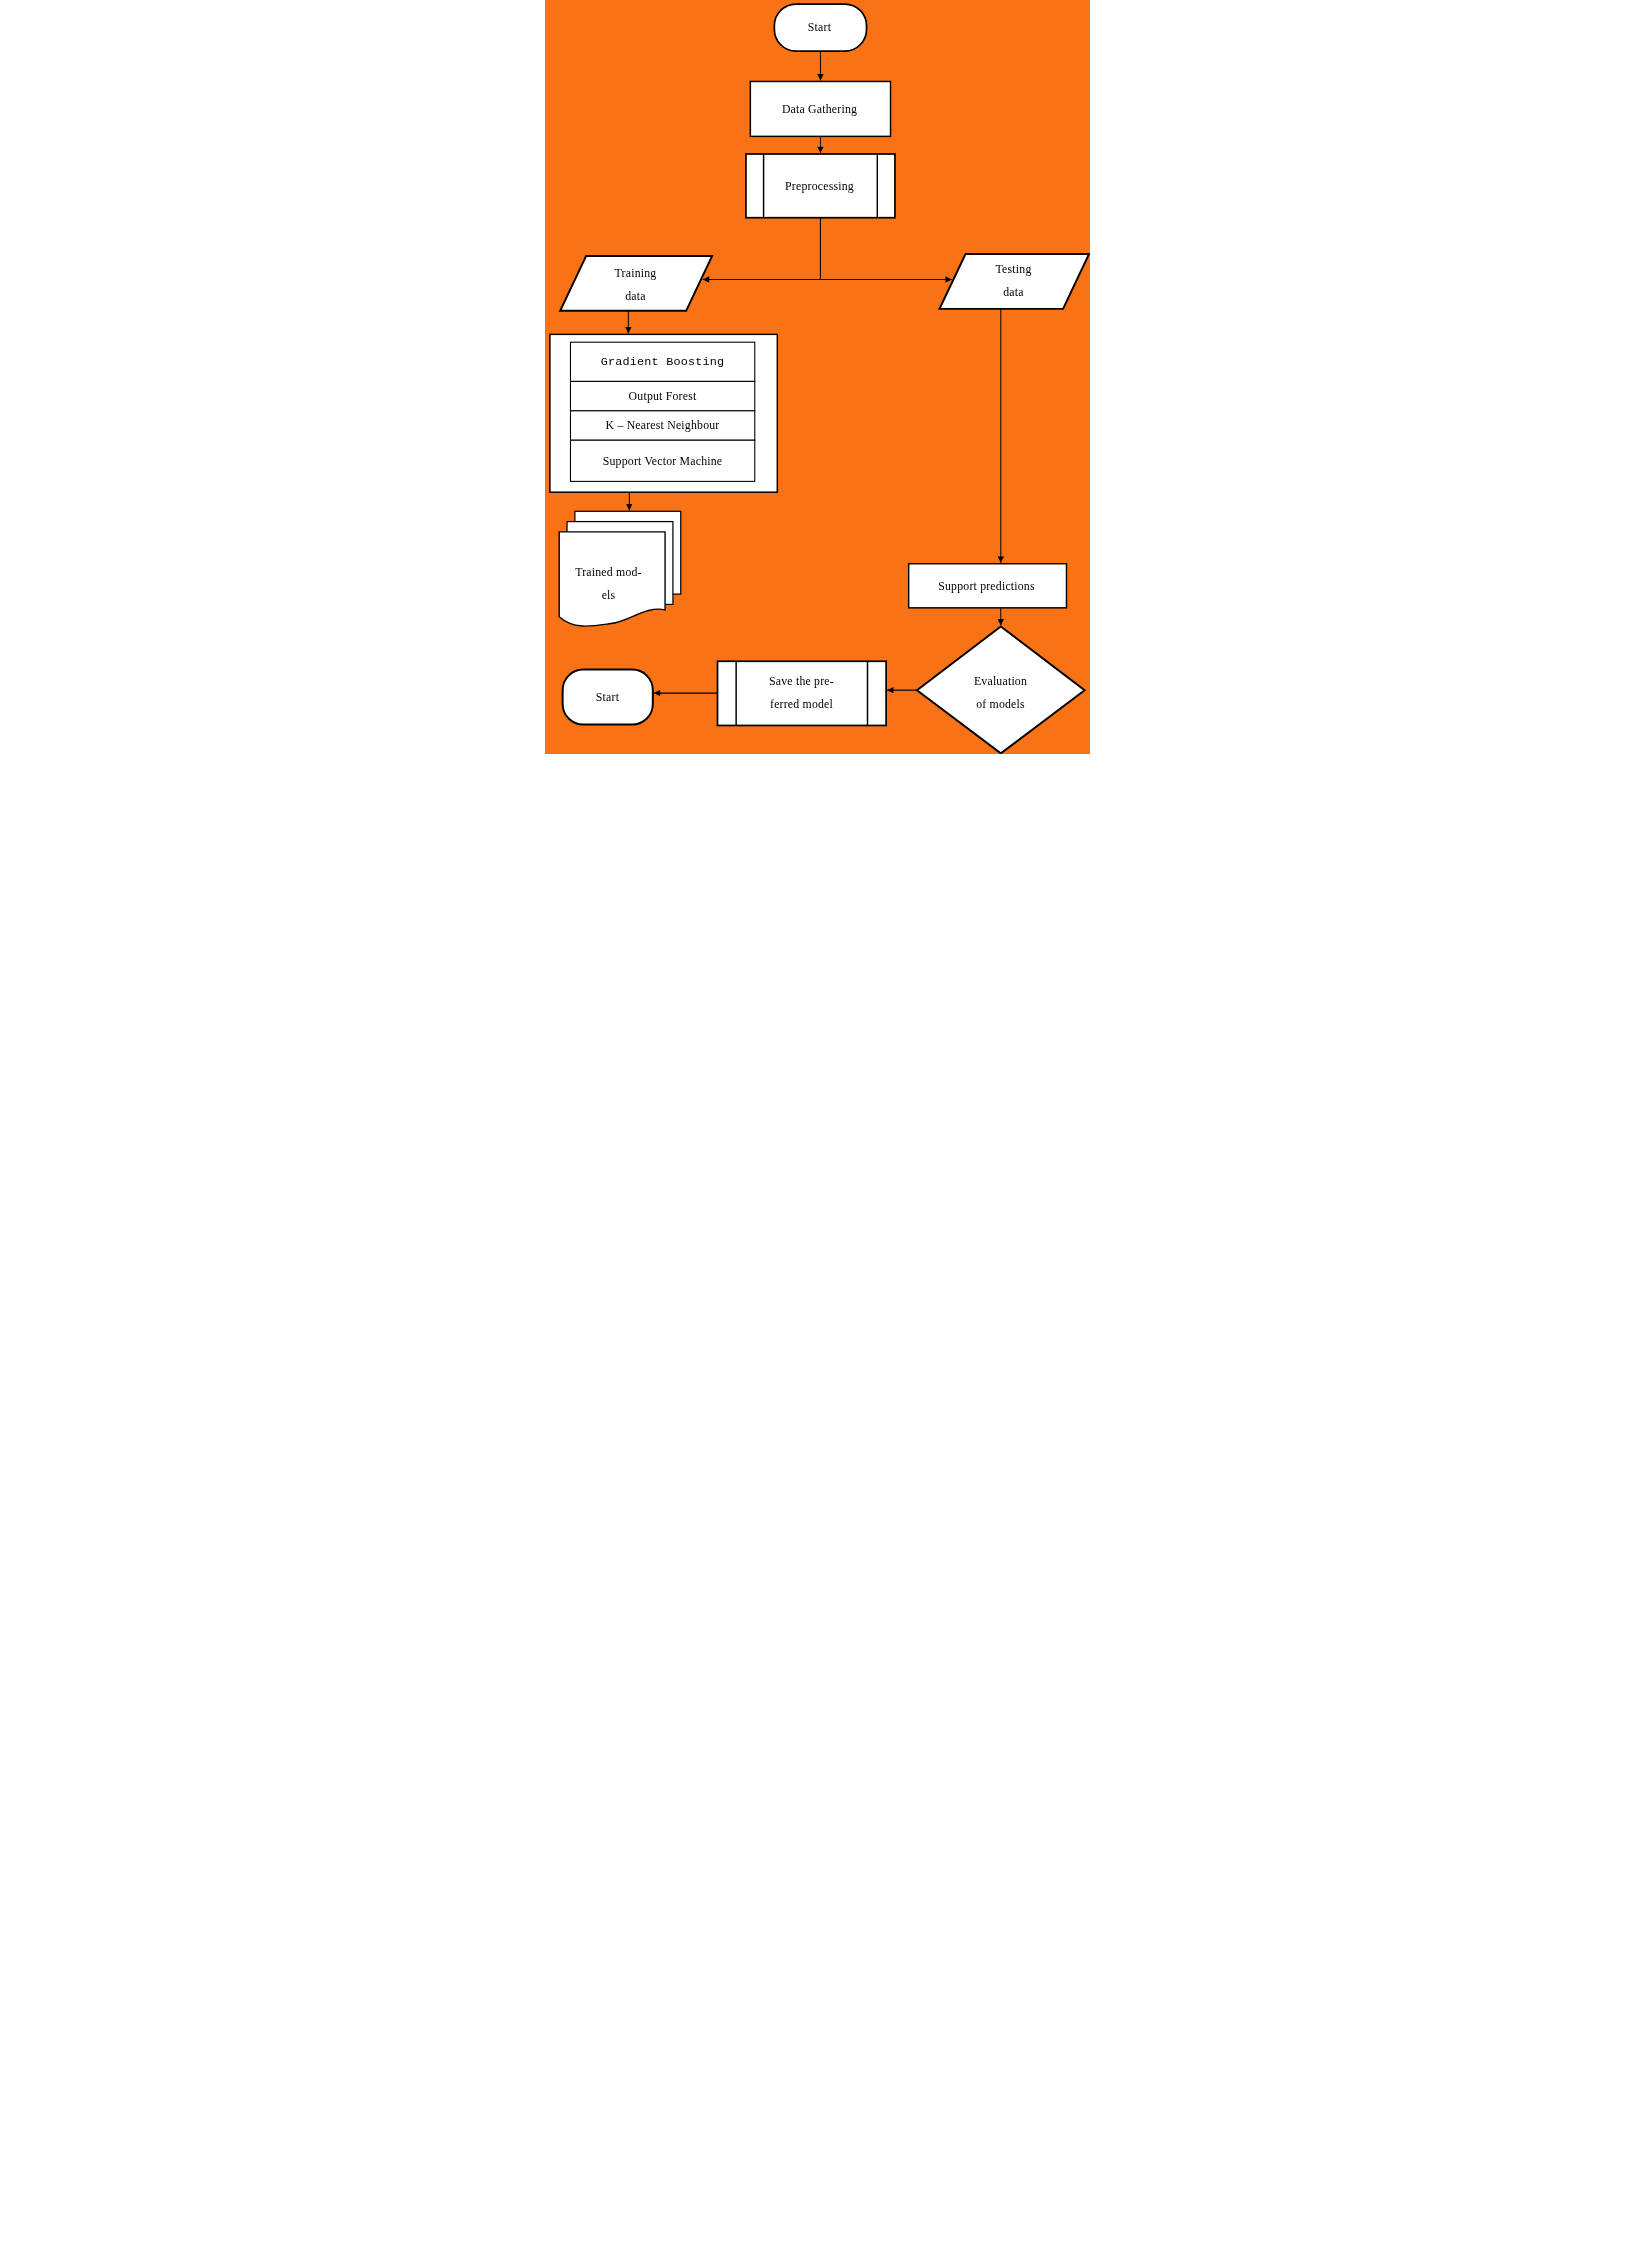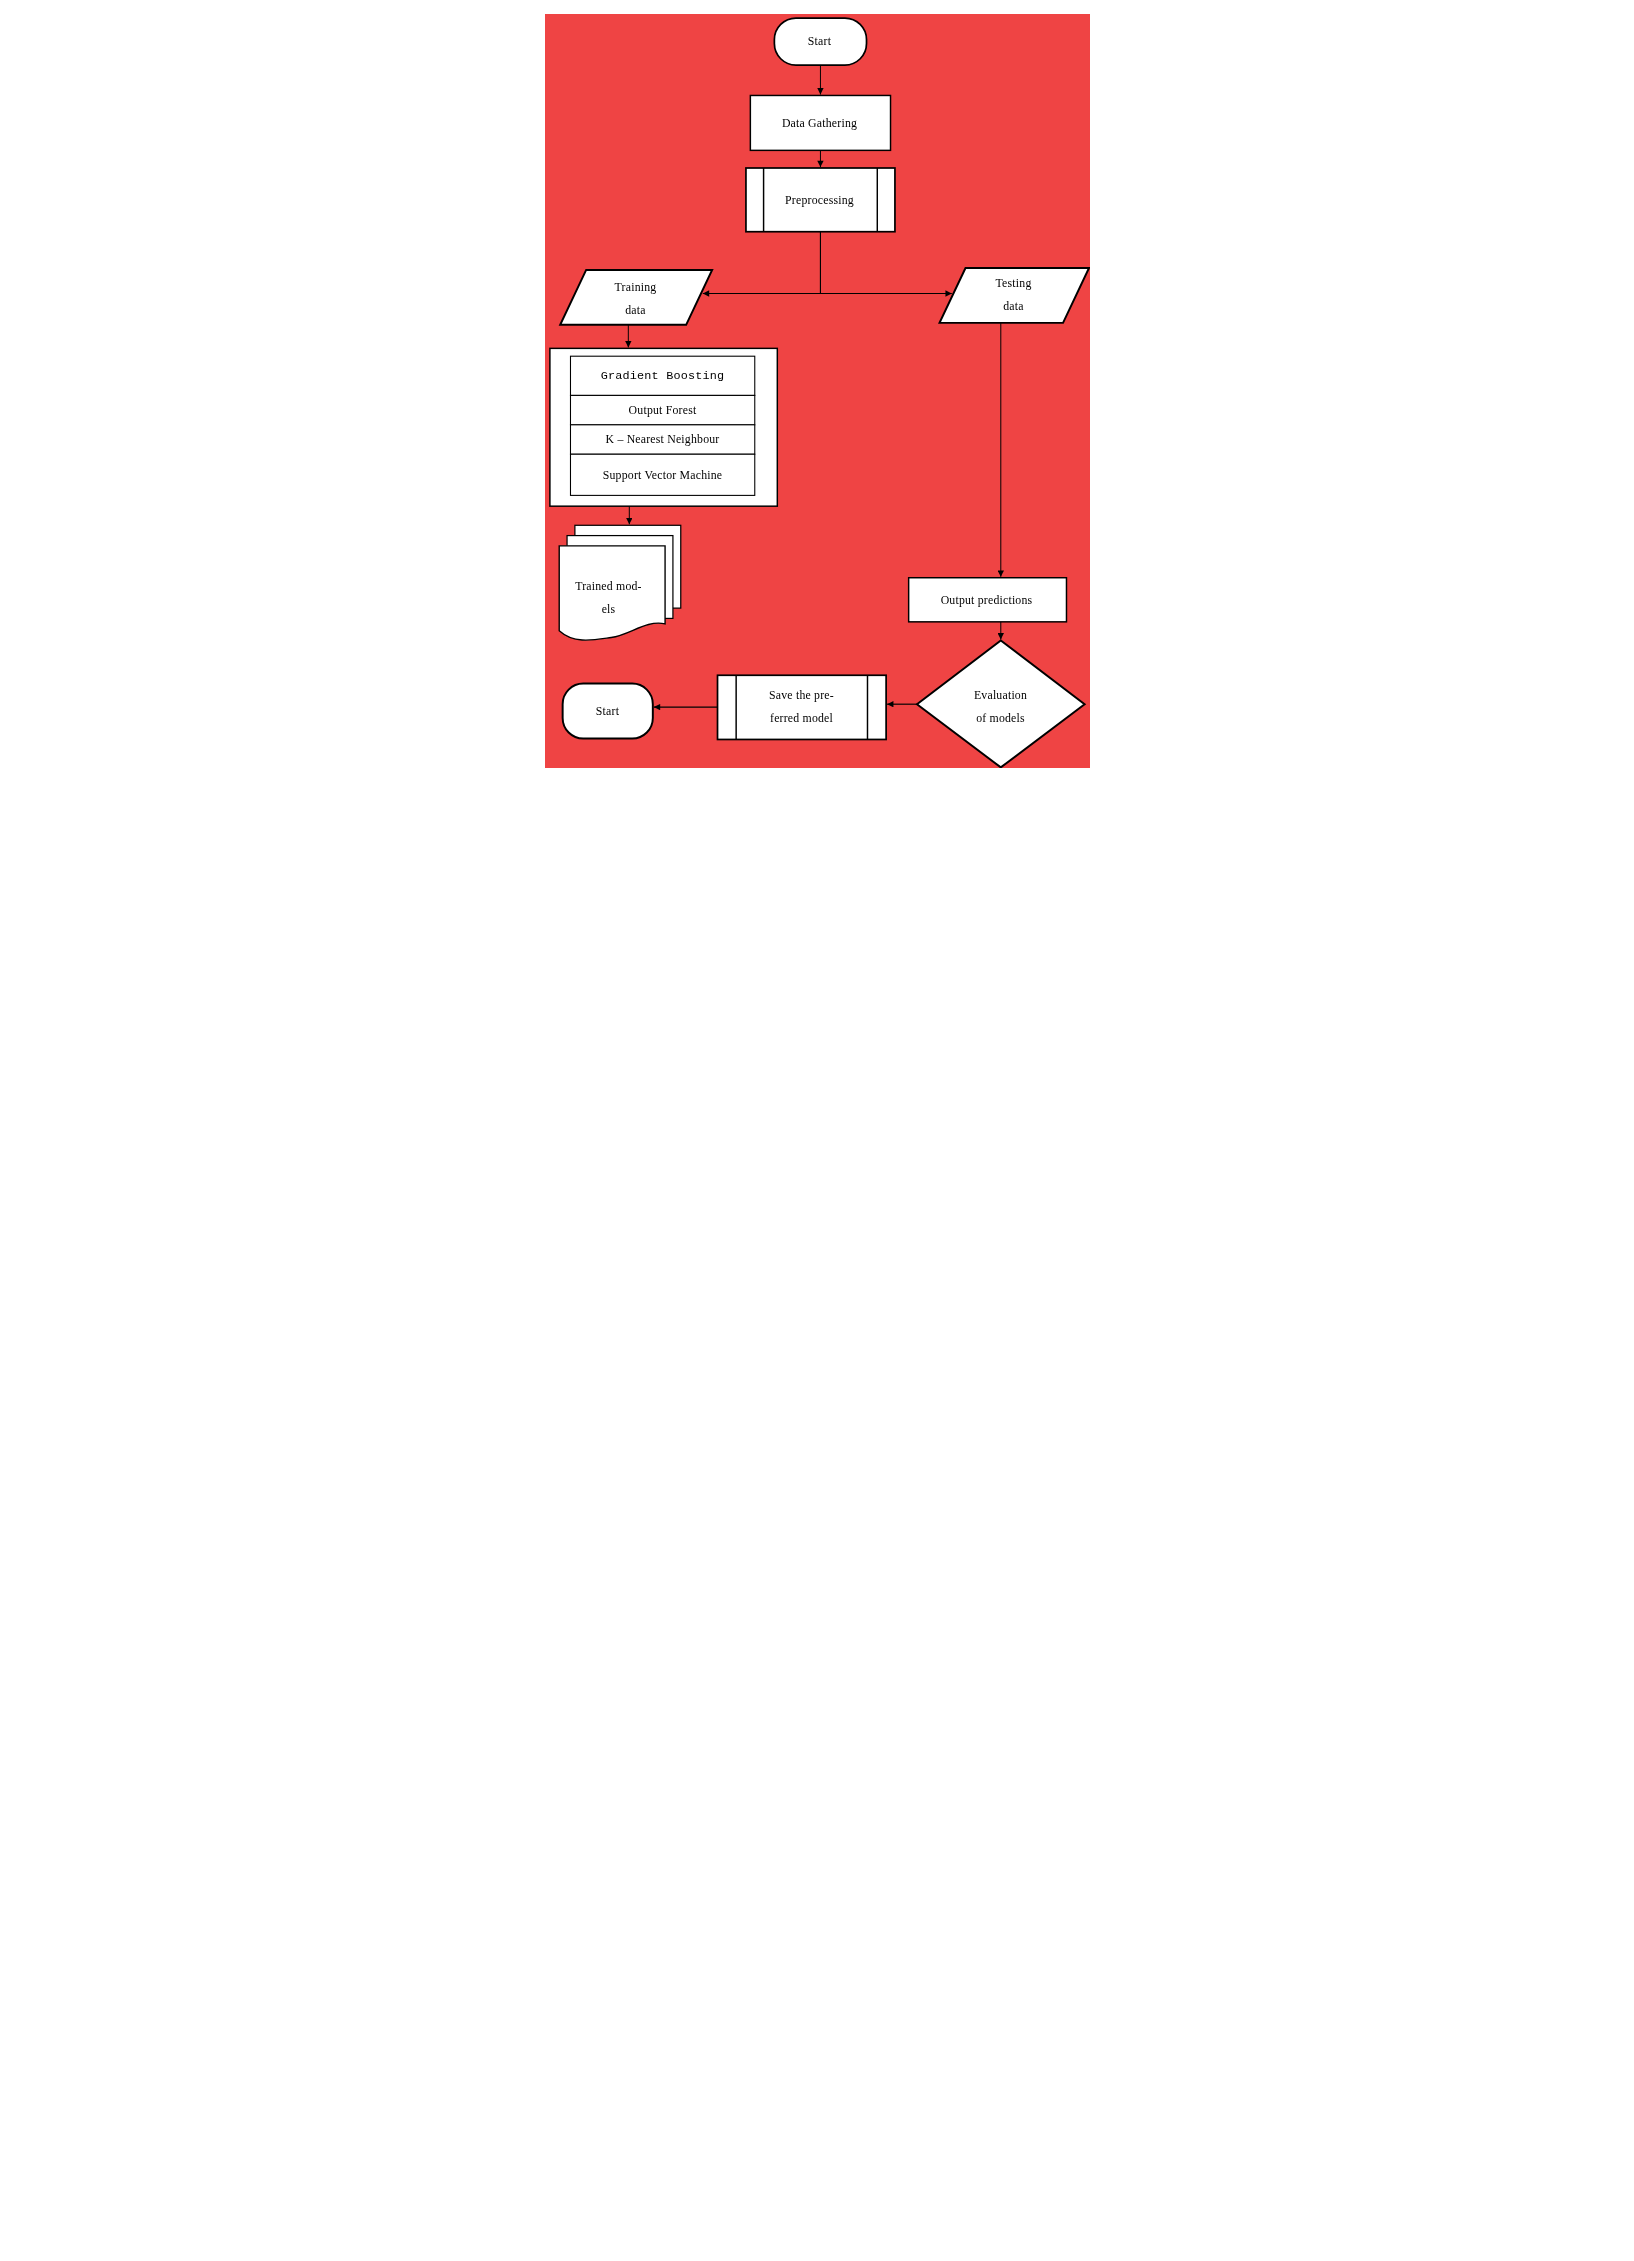--- a/index.html
+++ b/index.html
@@ -4,22 +4,22 @@
 <style>
   html, body {
     margin: 0;
     padding: 0;
     background: #ffffff;
   }
   .canvas {
     position: relative;
     width: 545px;
     height: 754px;
-    margin: 14px auto;
-    background: #ef4444;
+    margin: 0 auto;
+    background: #f97316;
     overflow: hidden;
     font-family: "Liberation Serif", serif;
   }
   .connector-layer {
     position: absolute;
     left: 0;
     top: 0;
     width: 545px;
     height: 754px;
   }
@@ -117,21 +117,21 @@
 
   <div class="label" style="left:118px; top:425px;">K – Nearest Neighbour</div>
 
   <div class="label" style="left:118px; top:461px;">Support Vector Machine</div>
 
   <div class="label" style="left:64px; top:584px;">
     <span class="line">Trained mod-</span>
     <span class="line">els</span>
   </div>
 
-  <div class="label" style="left:442px; top:586px;">Output predictions</div>
+  <div class="label" style="left:442px; top:586px;">Support predictions</div>
 
   <div class="label" style="left:456px; top:693px;">
     <span class="line">Evaluation</span>
     <span class="line">of models</span>
   </div>
 
   <div class="label" style="left:257px; top:693px;">
     <span class="line">Save the pre-</span>
     <span class="line">ferred model</span>
   </div>

